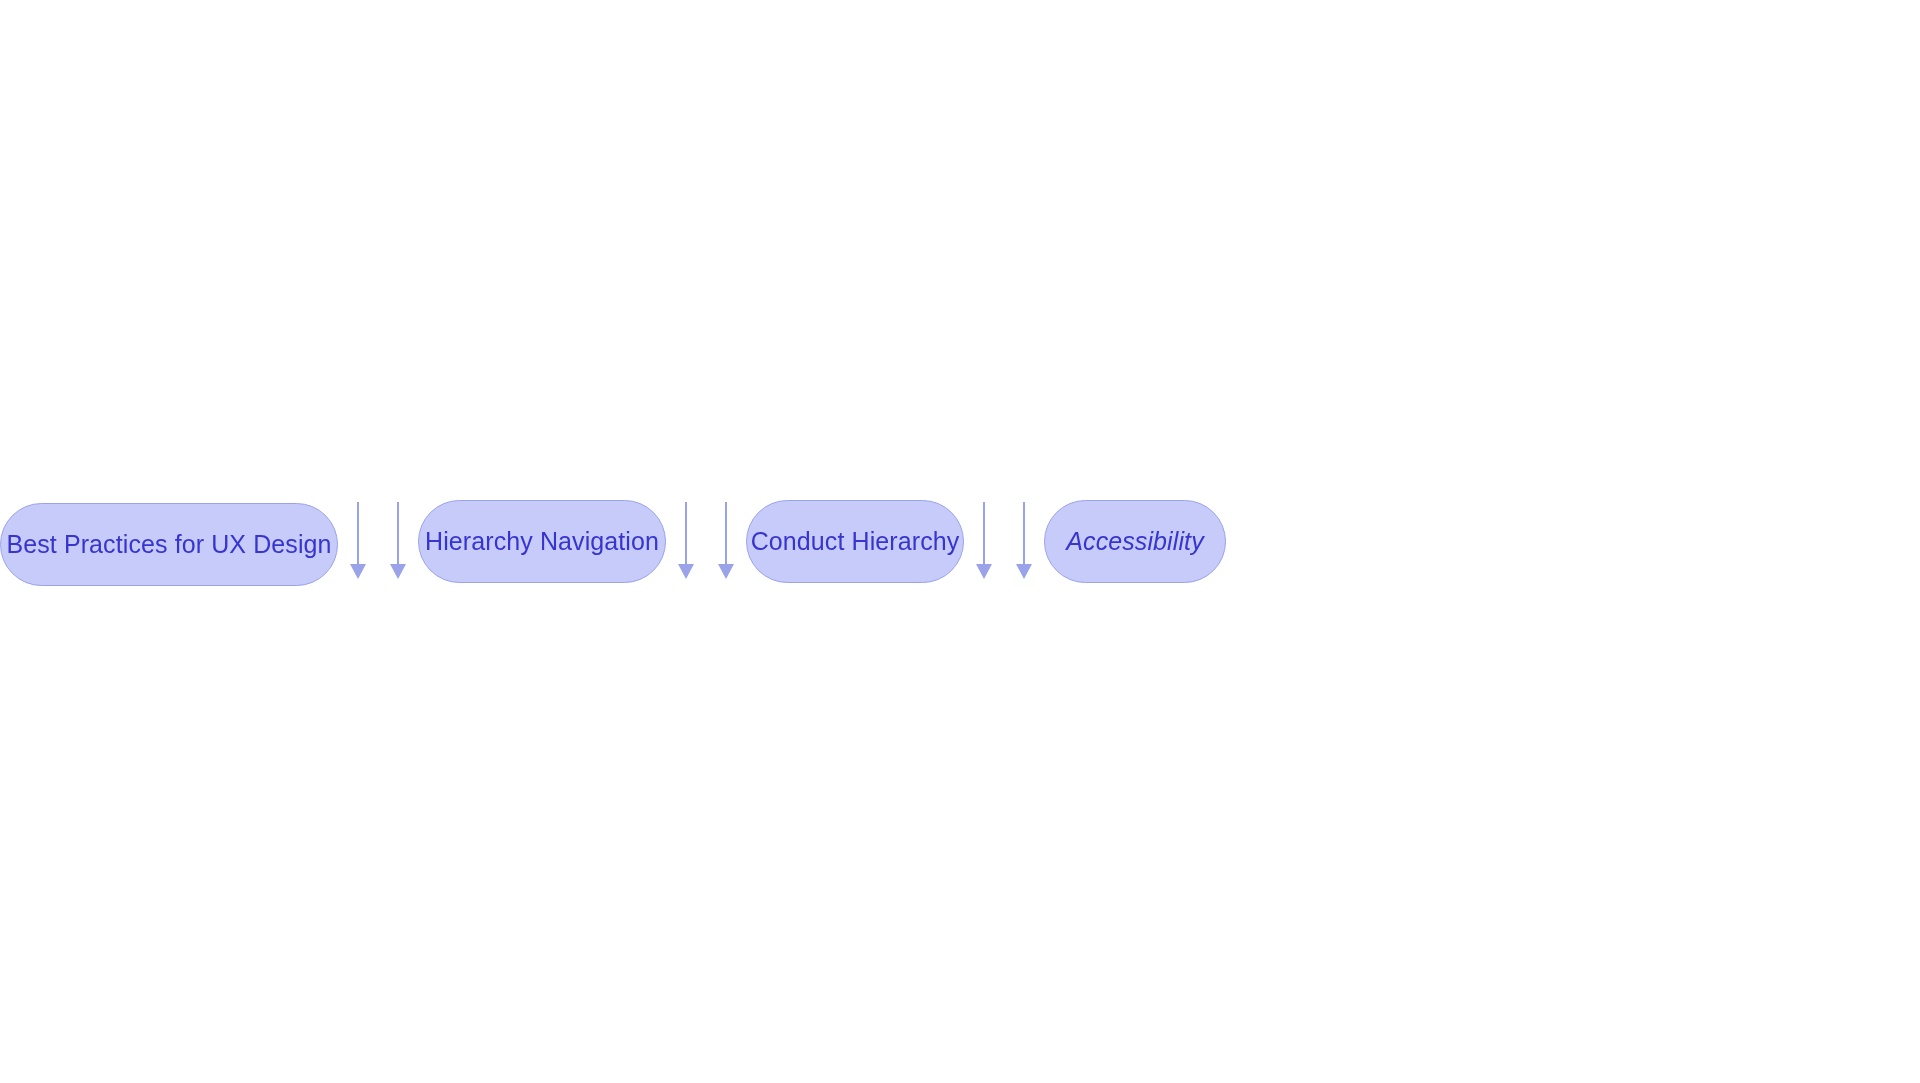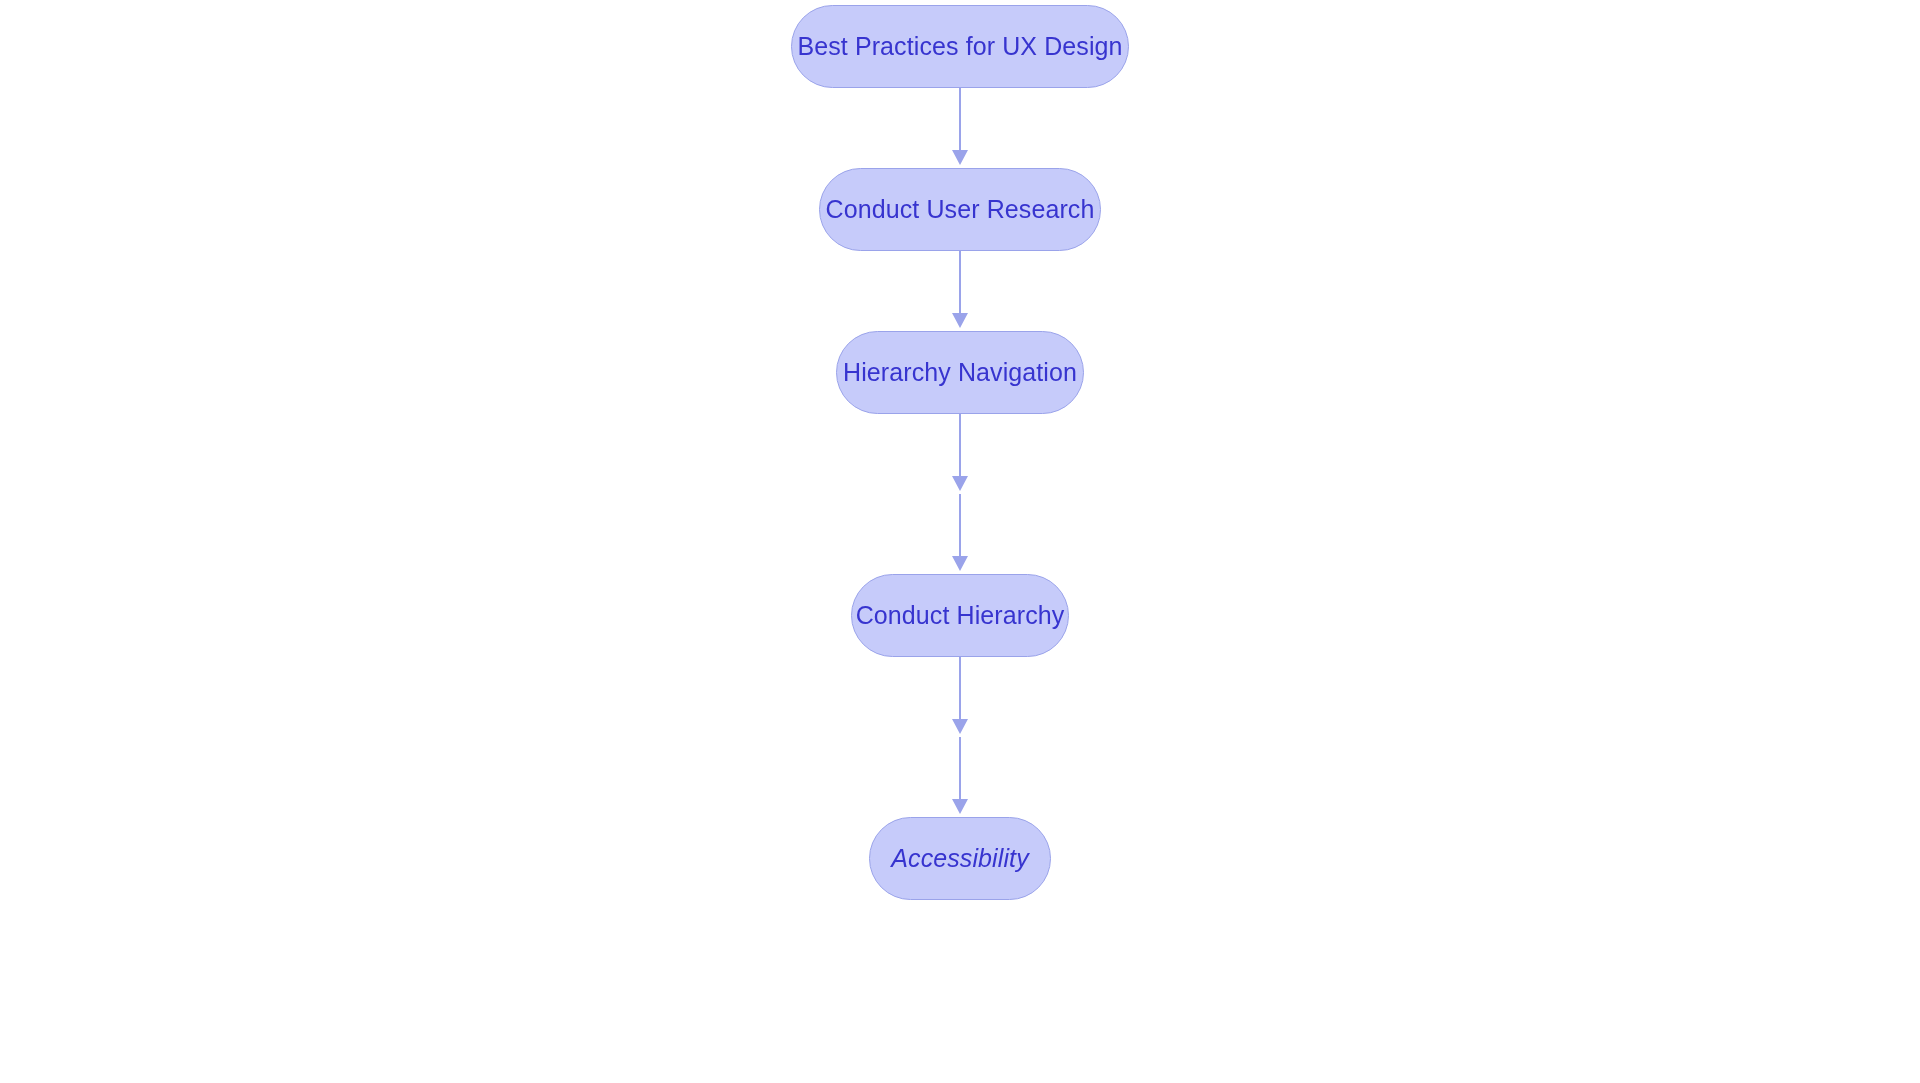--- a/index.html
+++ b/index.html
@@ -22,21 +22,20 @@
     background: #ffffff;
   }
 
   .flow-column {
     position: absolute;
     left: 0;
     top: 0;
     width: 1920px;
     height: 1083px;
     display: flex;
-    flex-direction: column;
     align-items: center;
     justify-content: flex-start;
   }
 
   
   .node {
     position: relative;
     box-sizing: border-box;
     height: 83px;
     display: flex;
@@ -96,23 +95,20 @@
 
     <div class="node" style="width:338px; margin-top:5px;">
       <span class="node-label">Best Practices for UX Design</span>
     </div>
 
     <div class="connector">
       <div class="line"></div>
       <div class="arrowhead"></div>
     </div>
 
-    <div class="node" style="width:282px;">
-      <span class="node-label">Conduct User Research</span>
-    </div>
 
     <div class="connector">
       <div class="line"></div>
       <div class="arrowhead"></div>
     </div>
 
     <div class="node" style="width:248px;">
       <span class="node-label">Hierarchy Navigation</span>
     </div>
 

